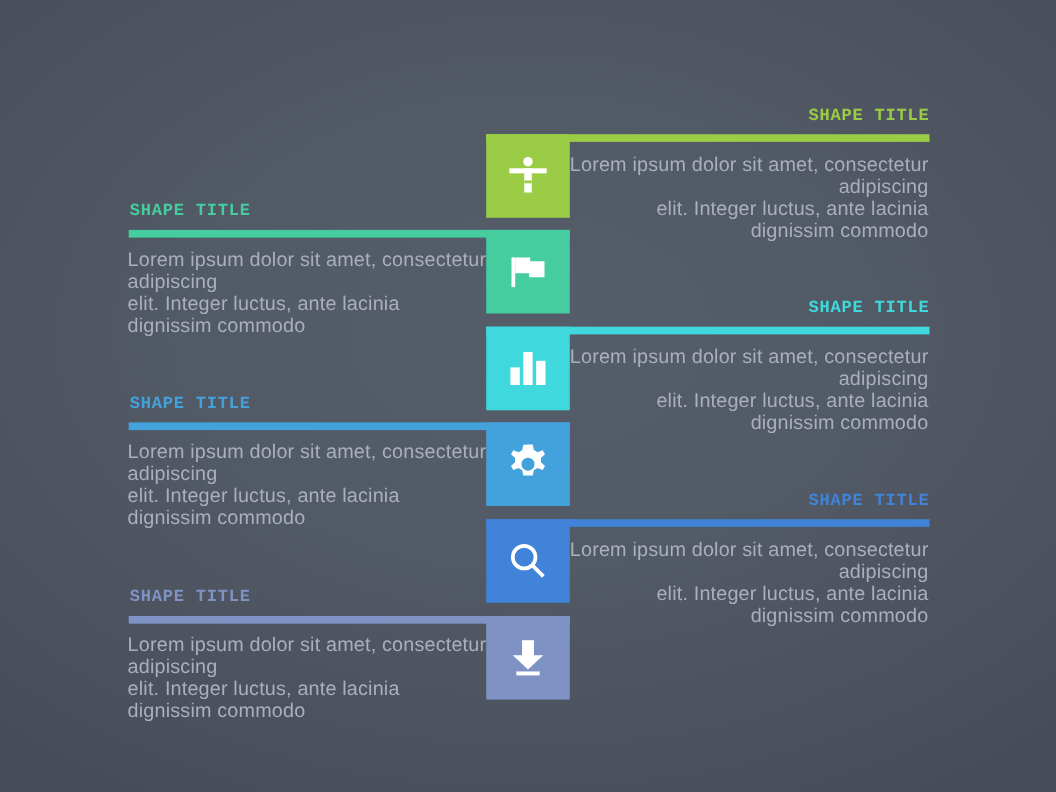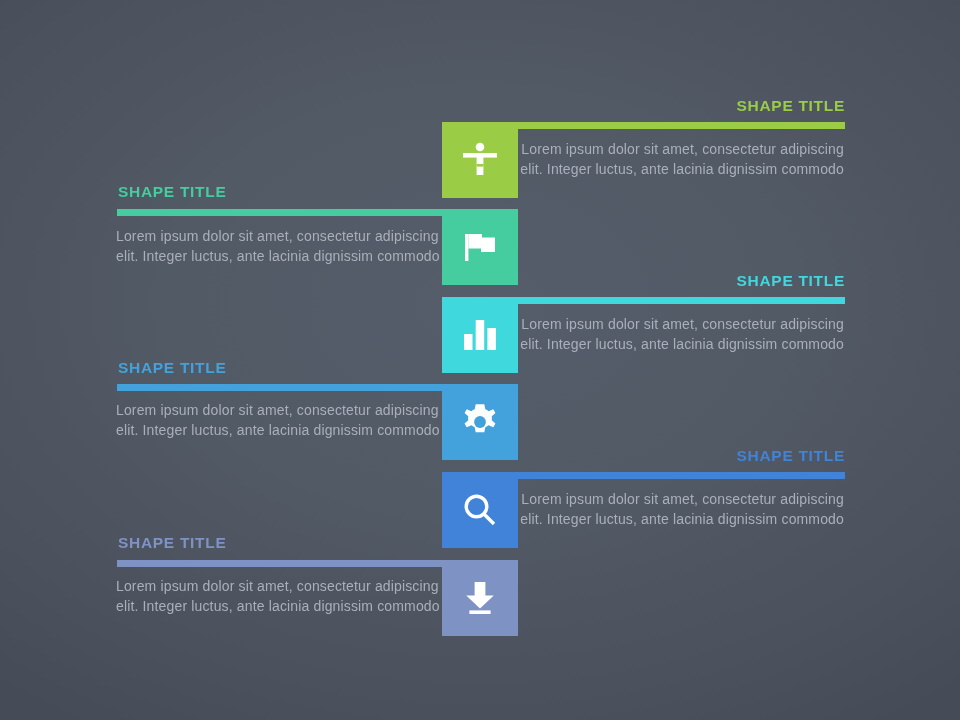--- a/index.html
+++ b/index.html
@@ -46,26 +46,27 @@
 
   .sq svg { display: block; }
 
   .title {
     position: absolute;
     font-size: 15.5px;
     font-weight: bold;
     letter-spacing: 0.7px;
     white-space: nowrap;
     line-height: 1;
+    font-family: Liberation Mono, monospace;
   }
 
   .body {
     position: absolute;
     width: 326px;
-    font-size: 14px;
+    font-size: 18px;
     line-height: 20px;
     color: #aab0ba;
     letter-spacing: 0.15px;
   }
 
   .body.r { text-align: right; }
   .body.l { text-align: left; }
 
   
   #r1-bar   { left: 442px;  top: 122px;  width: 403px; background: #9acd45; }

